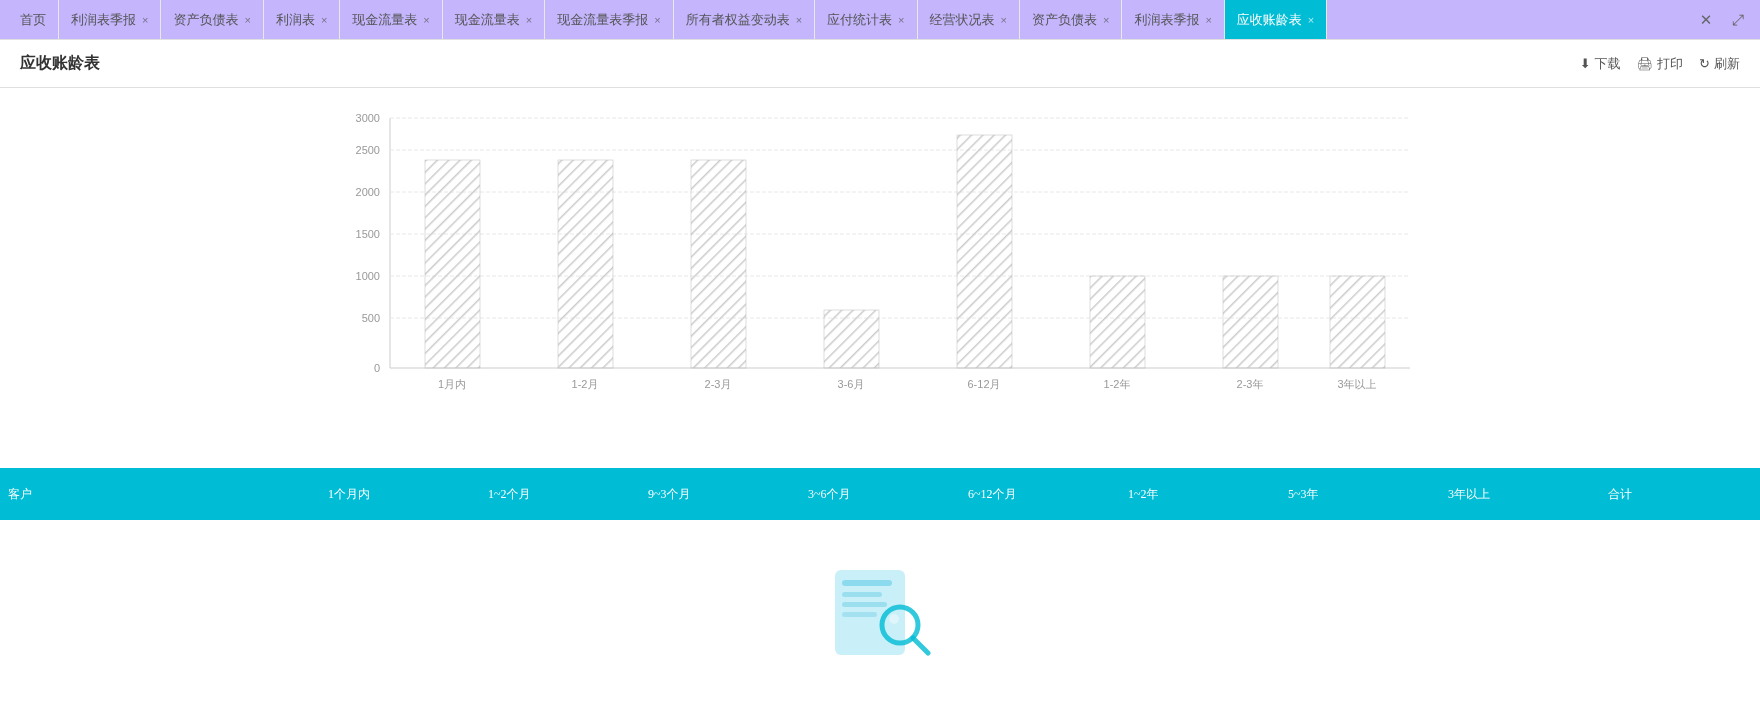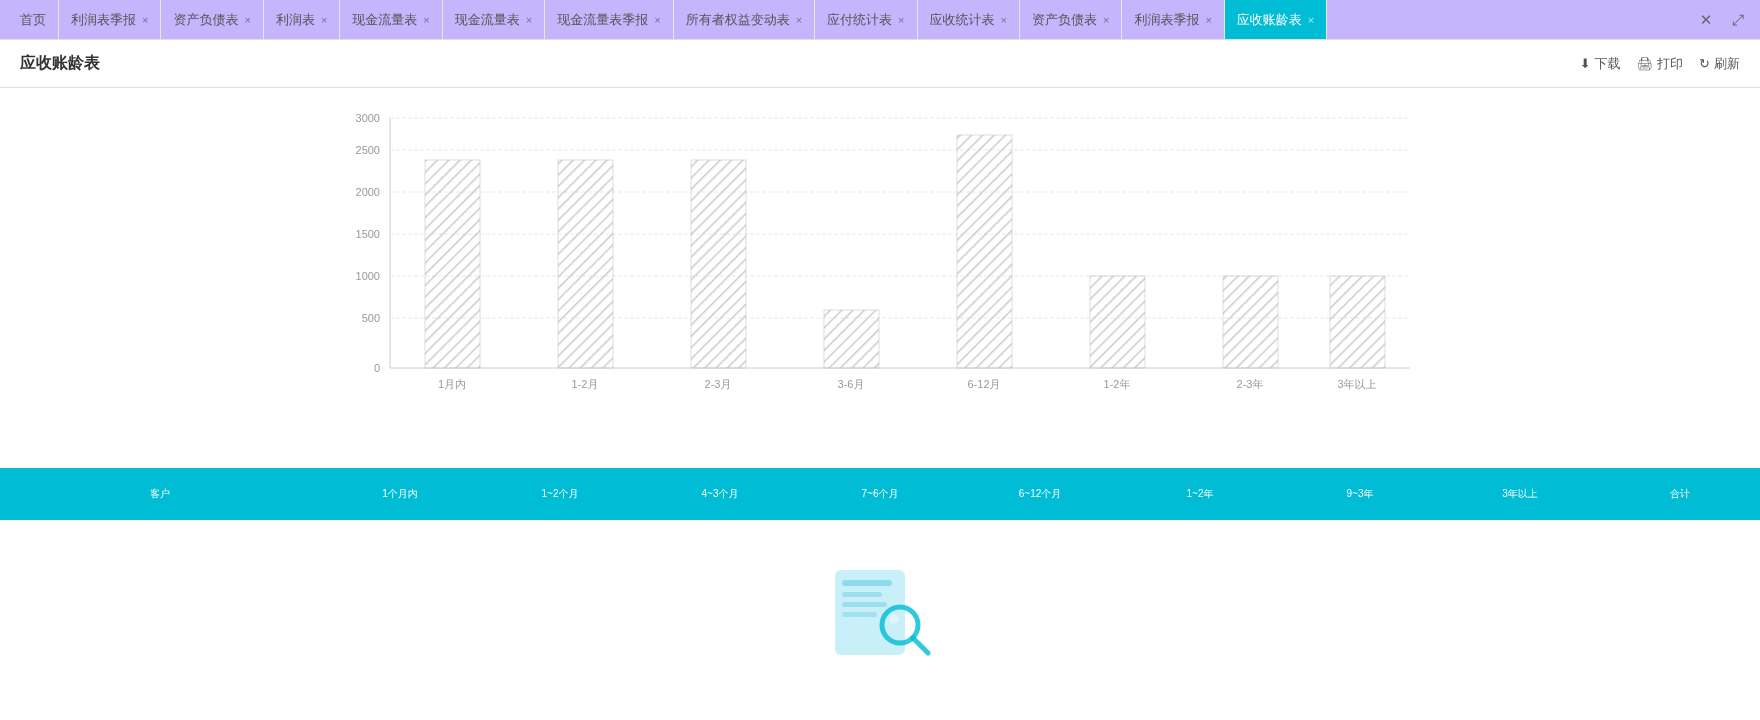--- a/index.html
+++ b/index.html
@@ -109,23 +109,24 @@
     .table-header {
       background: #00bcd4;
       color: #fff;
       display: grid;
       grid-template-columns: 2fr 1fr 1fr 1fr 1fr 1fr 1fr 1fr 1fr 1fr;
       height: 52px;
       align-items: center;
       flex-shrink: 0;
     }
     .table-header-cell {
-      text-align: center;
-      font-size: 10px;
+      text-align: left;
+      font-size: 12px;
       padding: 0 8px;
+      font-family: Liberation Serif, serif;
     }
 
     
     .empty-state {
       flex: 1;
       display: flex;
       flex-direction: column;
       align-items: center;
       justify-content: flex-start;
       padding-top: 40px;
@@ -176,21 +177,21 @@
   </div>
   <div class="tab-item">
     <span>所有者权益变动表</span>
     <span class="close-btn">×</span>
   </div>
   <div class="tab-item">
     <span>应付统计表</span>
     <span class="close-btn">×</span>
   </div>
   <div class="tab-item">
-    <span>应收统计表</span>
+    <span>经营状况表</span>
     <span class="close-btn">×</span>
   </div>
   <div class="tab-item">
     <span>资产负债表</span>
     <span class="close-btn">×</span>
   </div>
   <div class="tab-item">
     <span>利润表季报</span>
     <span class="close-btn">×</span>
   </div>
@@ -275,25 +276,25 @@
 
       <rect x="1000" y="168" width="55" height="92" fill="url(#hatch)" stroke="#bbb" stroke-width="0.5"></rect>
       <text x="1027" y="280" text-anchor="middle" font-size="11" fill="#999">3年以上</text>
     </svg>
   </div>
 
   <div class="table-header">
     <div class="table-header-cell">客户</div>
     <div class="table-header-cell">1个月内</div>
     <div class="table-header-cell">1~2个月</div>
-    <div class="table-header-cell">4~3个月</div>
-    <div class="table-header-cell">7~6个月</div>
+    <div class="table-header-cell">9~3个月</div>
+    <div class="table-header-cell">3~6个月</div>
     <div class="table-header-cell">6~12个月</div>
     <div class="table-header-cell">1~2年</div>
-    <div class="table-header-cell">9~3年</div>
+    <div class="table-header-cell">5~3年</div>
     <div class="table-header-cell">3年以上</div>
     <div class="table-header-cell">合计</div>
   </div>
 
   <div class="empty-state">
     <svg class="empty-icon" viewBox="0 0 120 100">
 
       <rect x="15" y="10" width="70" height="85" rx="6" ry="6" fill="#b2e8f5" opacity="0.7"></rect>
       <rect x="22" y="20" width="50" height="6" rx="3" fill="#7dd4ea" opacity="0.8"></rect>
       <rect x="22" y="32" width="40" height="5" rx="2.5" fill="#7dd4ea" opacity="0.6"></rect>

